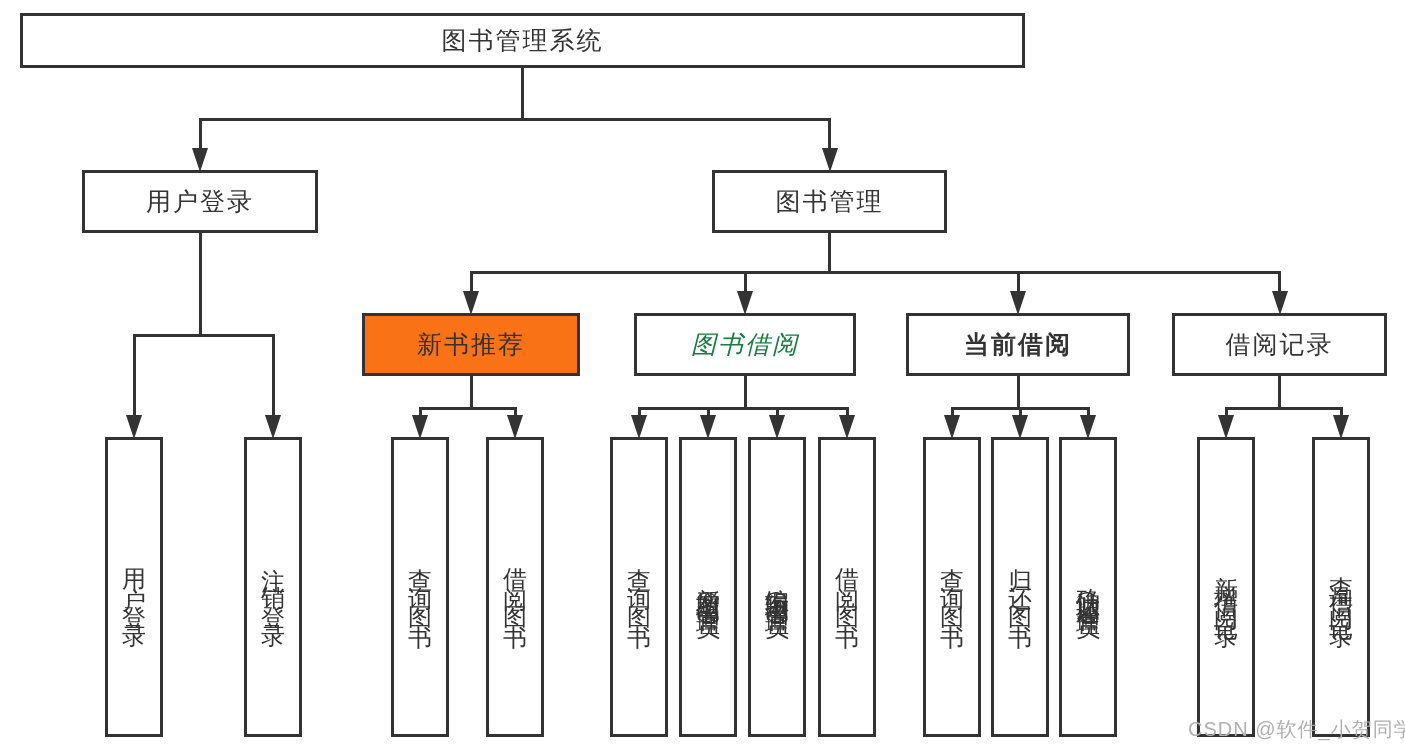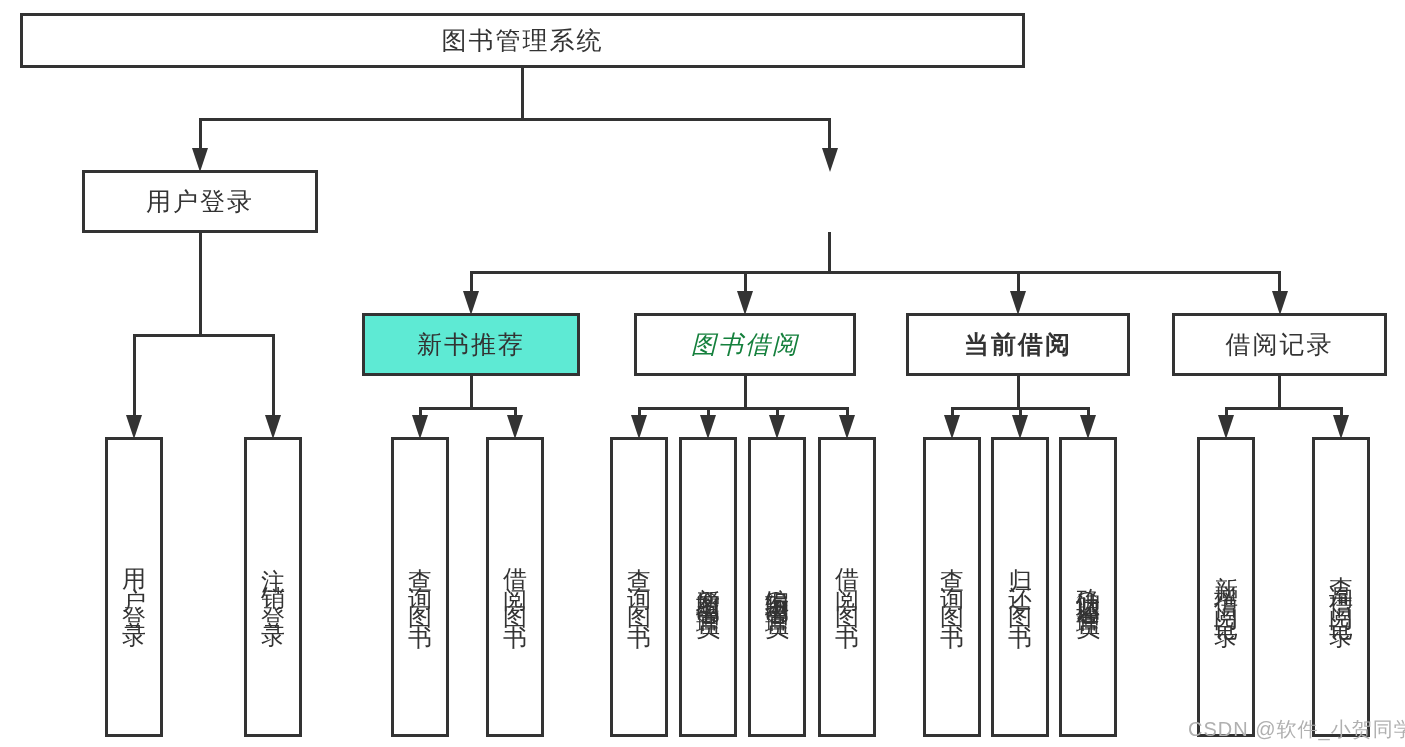--- a/index.html
+++ b/index.html
@@ -56,21 +56,24 @@
 <body>
 
 <div id="stage">
   <div id="watermark" style="color: rgb(176, 176, 176);">CSDN @软件_小贺同学</div>
 <div class="node horizontal" style="left: 20px; top: 13px; width: 1005px; height: 55px; border-color: rgb(51, 51, 51); background: rgb(255, 255, 255);">
       <span class="label" style="color: rgb(51, 51, 51);">图书管理系统</span>
     </div>
     <div class="node horizontal" style="left: 82px; top: 170px; width: 236px; height: 63px; border-color: rgb(51, 51, 51); background: rgb(255, 255, 255);">
       <span class="label" style="color: rgb(51, 51, 51);">用户登录</span>
     </div>
-    <div class="node horizontal" style="left: 362px; top: 313px; width: 218px; height: 63px; border-color: rgb(51, 51, 51); background: #5eead4;">
+    <div class="node horizontal" style="left: 712px; top: 170px; width: 235px; height: 63px; border-color: rgb(51, 51, 51); background: rgb(255, 255, 255);">
+      <span class="label" style="color: rgb(51, 51, 51);">图书管理</span>
+    </div>
+    <div class="node horizontal" style="left: 362px; top: 313px; width: 218px; height: 63px; border-color: rgb(51, 51, 51); background: #f97316;">
       <span class="label" style="color: rgb(51, 51, 51);">新书推荐</span>
     </div>
     <div class="node horizontal" style="left: 634px; top: 313px; width: 222px; height: 63px; border-color: rgb(51, 51, 51); background: rgb(255, 255, 255);">
       <span class="label" style="color: #15803d; font-style: italic;">图书借阅</span>
     </div>
     <div class="node horizontal" style="left: 906px; top: 313px; width: 224px; height: 63px; border-color: rgb(51, 51, 51); background: rgb(255, 255, 255);">
       <span class="label" style="color: rgb(51, 51, 51); font-weight: bold;">当前借阅</span>
     </div>
     <div class="node horizontal" style="left: 1172px; top: 313px; width: 215px; height: 63px; border-color: rgb(51, 51, 51); background: rgb(255, 255, 255);">
       <span class="label" style="color: rgb(51, 51, 51);">借阅记录</span>

